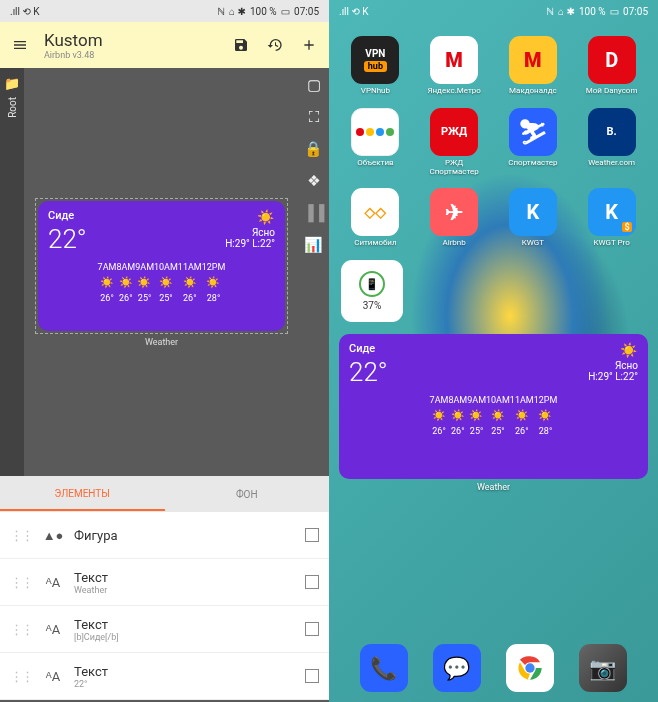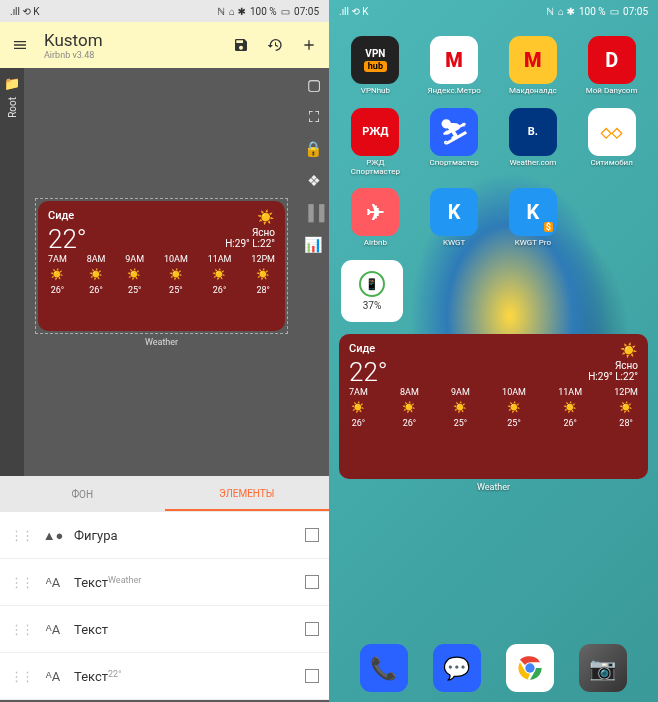--- a/index.html
+++ b/index.html
@@ -25,42 +25,42 @@
 .left-rail{width:24px;background:#424242;display:flex;flex-direction:column;align-items:center;padding-top:8px;gap:6px}
 .rail-icon{color:#e0e0e0;font-size:13px}
 .rail-text{writing-mode:vertical-rl;text-orientation:mixed;color:#e0e0e0;font-size:10px;transform:rotate(180deg)}
 .right-rail{width:30px;background:#5a5a5a;display:flex;flex-direction:column;align-items:center;padding-top:8px;gap:14px}
 .right-rail-icon{color:#eee;font-size:15px}
 
 .canvas-center{flex:1;position:relative;display:flex;align-items:center;justify-content:center}
 .widget-frame{border:1px dashed #aaa;padding:2px}
 
 
-.weather{width:247px;height:130px;background:#7f1d1d;border-radius:10px;color:#fff;padding:8px 10px;position:relative}
+.weather{width:247px;height:130px;background:#6d28d9;border-radius:10px;color:#fff;padding:8px 10px;position:relative}
 .weather-top{display:flex;justify-content:space-between;align-items:flex-start}
 .weather-loc{font-size:11px;font-weight:500}
 .weather-temp{font-size:26px;font-weight:300;margin-top:2px}
 .weather-cond{text-align:right;font-size:10px}
 .weather-cond .sun{font-size:14px;margin-bottom:2px}
-.weather-hours{display:flex;justify-content:space-between;}
+.weather-hours{display:flex;justify-content:center;margin-top:8px}
 .hour-col{display:flex;flex-direction:column;align-items:center;gap:4px;font-size:9px}
 .hour-col .sun{font-size:11px;color:#ffd740}
 .widget-label{text-align:center;color:#ddd;font-size:9px;margin-top:3px}
 
 
 .tabs{height:36px;background:#e8e8e8;display:flex;align-items:center;font-size:10px}
 .tab{flex:1;text-align:center;color:#888;padding:10px 0}
 .tab.active{color:#ff6b35;border-bottom:2px solid #ff6b35}
 
 
 .elem-list{background:#fff}
 .elem-row{height:47px;display:flex;align-items:center;padding:0 10px;border-bottom:1px solid #eee;gap:10px}
 .drag-handle{color:#bbb;font-size:13px;letter-spacing:-2px}
 .elem-icon{width:22px;text-align:center;color:#555;font-size:13px}
-.elem-text{flex:1;display:flex;flex-direction:row}
+.elem-text{flex:1;display:flex;flex-direction:column}
 .elem-title{font-size:13px;color:#333}
 .elem-sub{font-size:9px;color:#999}
 .elem-check{width:14px;height:14px;border:1.5px solid #888}
 
 
 .wallpaper{position:absolute;inset:0;background:radial-gradient(ellipse 180px 260px at 55% 45%,#ffd740 0%,#2e7bb8 35%,transparent 55%),radial-gradient(ellipse 120px 200px at 70% 50%,#1a4d7a 0%,transparent 60%),linear-gradient(135deg,#4db8b8,#3a9999)}
 .home-content{position:relative;z-index:1;height:100%}
 
 .app-grid{padding:14px 10px 0;display:grid;grid-template-columns:repeat(4,1fr);gap:12px 6px}
 .app-icon{display:flex;flex-direction:column;align-items:center;gap:3px}
@@ -202,22 +202,22 @@
       <div class="right-rail-icon">▢</div>
       <div class="right-rail-icon">⛶</div>
       <div class="right-rail-icon">🔒</div>
       <div class="right-rail-icon">❖</div>
       <div class="right-rail-icon" style="color:#999">▐▐</div>
       <div class="right-rail-icon">📊</div>
     </div>
   </div>
 
   <div class="tabs">
+    <div class="tab active">ЭЛЕМЕНТЫ</div>
     <div class="tab">ФОН</div>
-    <div class="tab active">ЭЛЕМЕНТЫ</div>
   </div>
 
   <div class="elem-list">
       <div class="elem-row">
         <span class="drag-handle">⋮⋮</span>
     <span class="elem-icon">▲●</span>
     <div class="elem-text">
           <span class="elem-title">Фигура</span>
         </div>
     <span class="elem-check"></span>
@@ -229,20 +229,21 @@
           <span class="elem-title">Текст</span>
           <span class="elem-sub">Weather</span>
         </div>
     <span class="elem-check"></span>
       </div>
       <div class="elem-row">
         <span class="drag-handle">⋮⋮</span>
     <span class="elem-icon">ᴬA</span>
     <div class="elem-text">
           <span class="elem-title">Текст</span>
+          <span class="elem-sub">[b]Сиде[/b]</span>
         </div>
     <span class="elem-check"></span>
       </div>
       <div class="elem-row">
         <span class="drag-handle">⋮⋮</span>
     <span class="elem-icon">ᴬA</span>
     <div class="elem-text">
           <span class="elem-title">Текст</span>
           <span class="elem-sub">22°</span>
         </div>
@@ -283,20 +284,29 @@
           <div class="app-icon-box ic-mcd">
             <span style="font-weight:900">M</span>
           </div>
           <div class="app-icon-label">Макдоналдс</div>
         </div>
         <div class="app-icon">
           <div class="app-icon-box ic-dany">D</div>
           <div class="app-icon-label">Мой Danycom</div>
         </div>
         <div class="app-icon">
+          <div class="app-icon-box ic-obj">
+            <span style="background:#e30613"></span>
+            <span style="background:#ffc107"></span>
+            <span style="background:#2196f3"></span>
+            <span style="background:#4caf50"></span>
+          </div>
+          <div class="app-icon-label">Объектив</div>
+        </div>
+        <div class="app-icon">
           <div class="app-icon-box ic-rzd">РЖД</div>
           <div class="app-icon-label">РЖД Спортмастер</div>
         </div>
         <div class="app-icon">
           <div class="app-icon-box ic-sport">⛷</div>
           <div class="app-icon-label">Спортмастер</div>
         </div>
         <div class="app-icon">
           <div class="app-icon-box ic-book">B.</div>
           <div class="app-icon-label">Weather.com</div>

